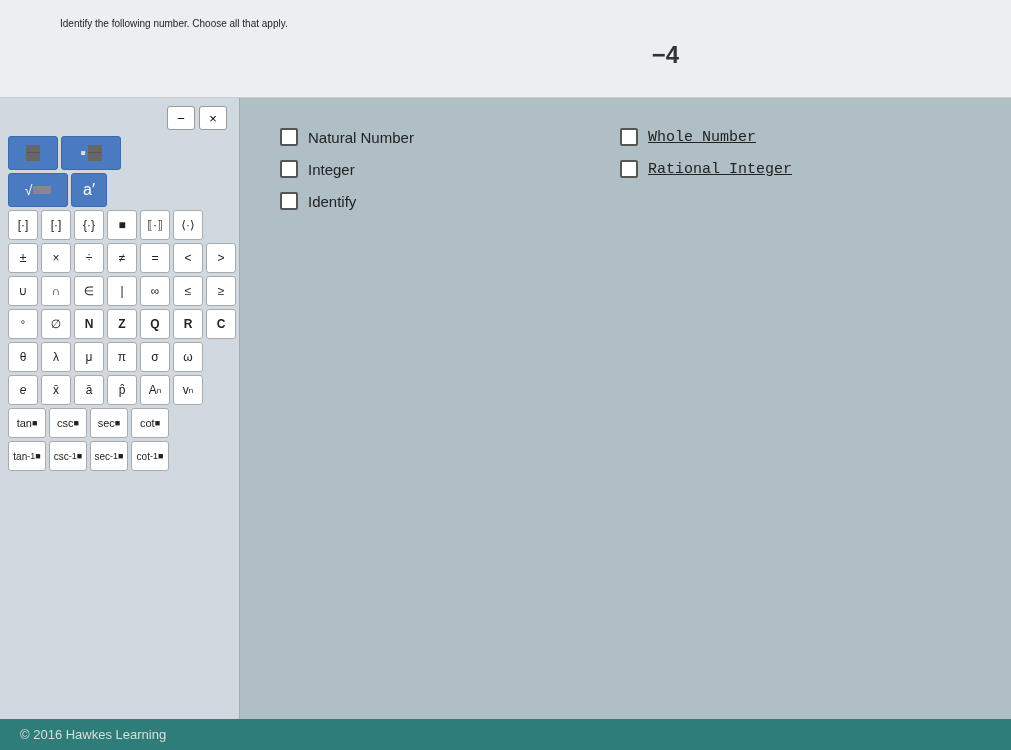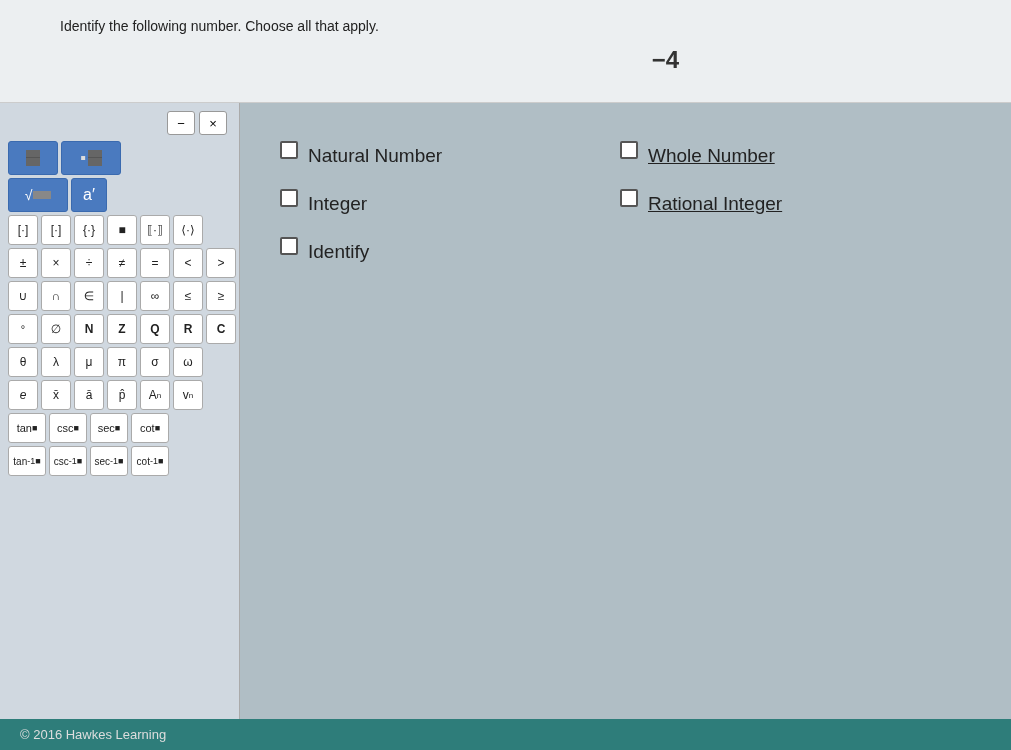--- a/index.html
+++ b/index.html
@@ -20,21 +20,21 @@
     }
 
     .question-area {
       background: #eceff1;
       padding: 18px 40px 18px 60px;
       border-bottom: 1px solid #ccc;
       flex-shrink: 0;
     }
 
     .question-text {
-      font-size: 14px;
+      font-size: 10px;
       color: #222;
       margin-bottom: 12px;
     }
 
     .number-display {
       font-size: 24px;
       font-weight: bold;
       color: #333;
       text-align: center;
       margin: 10px 0 10px 300px;
@@ -151,23 +151,22 @@
     .checkbox-box {
       width: 18px;
       height: 18px;
       border: 2px solid #555;
       background: #fff;
       flex-shrink: 0;
       border-radius: 2px;
     }
 
     .checkbox-label {
-      font-size: 19px;
+      font-size: 15px;
       color: #222;
-      margin-top: 12px;
     }
 
     .checkbox-label.underlined {
       text-decoration: underline;
     }
 
     
     .footer {
       background: #2e7d7a;
       color: #ddd;
@@ -324,21 +323,21 @@
           <div class="checkbox-item">
             <div class="checkbox-box"></div>
             <span class="checkbox-label">Integer</span>
           </div>
           <div class="checkbox-item">
             <div class="checkbox-box"></div>
             <span class="checkbox-label">Identify</span>
           </div>
         </div>
 
-        <div class="options-column" style="margin-left: 60px;">
+        <div class="options-column" style="margin-left: 60px; font-family: Liberation Mono, monospace;">
           <div class="checkbox-item">
             <div class="checkbox-box"></div>
             <span class="checkbox-label underlined">Whole Number</span>
           </div>
           <div class="checkbox-item">
             <div class="checkbox-box"></div>
             <span class="checkbox-label underlined">Rational Integer</span>
           </div>
         </div>
 

